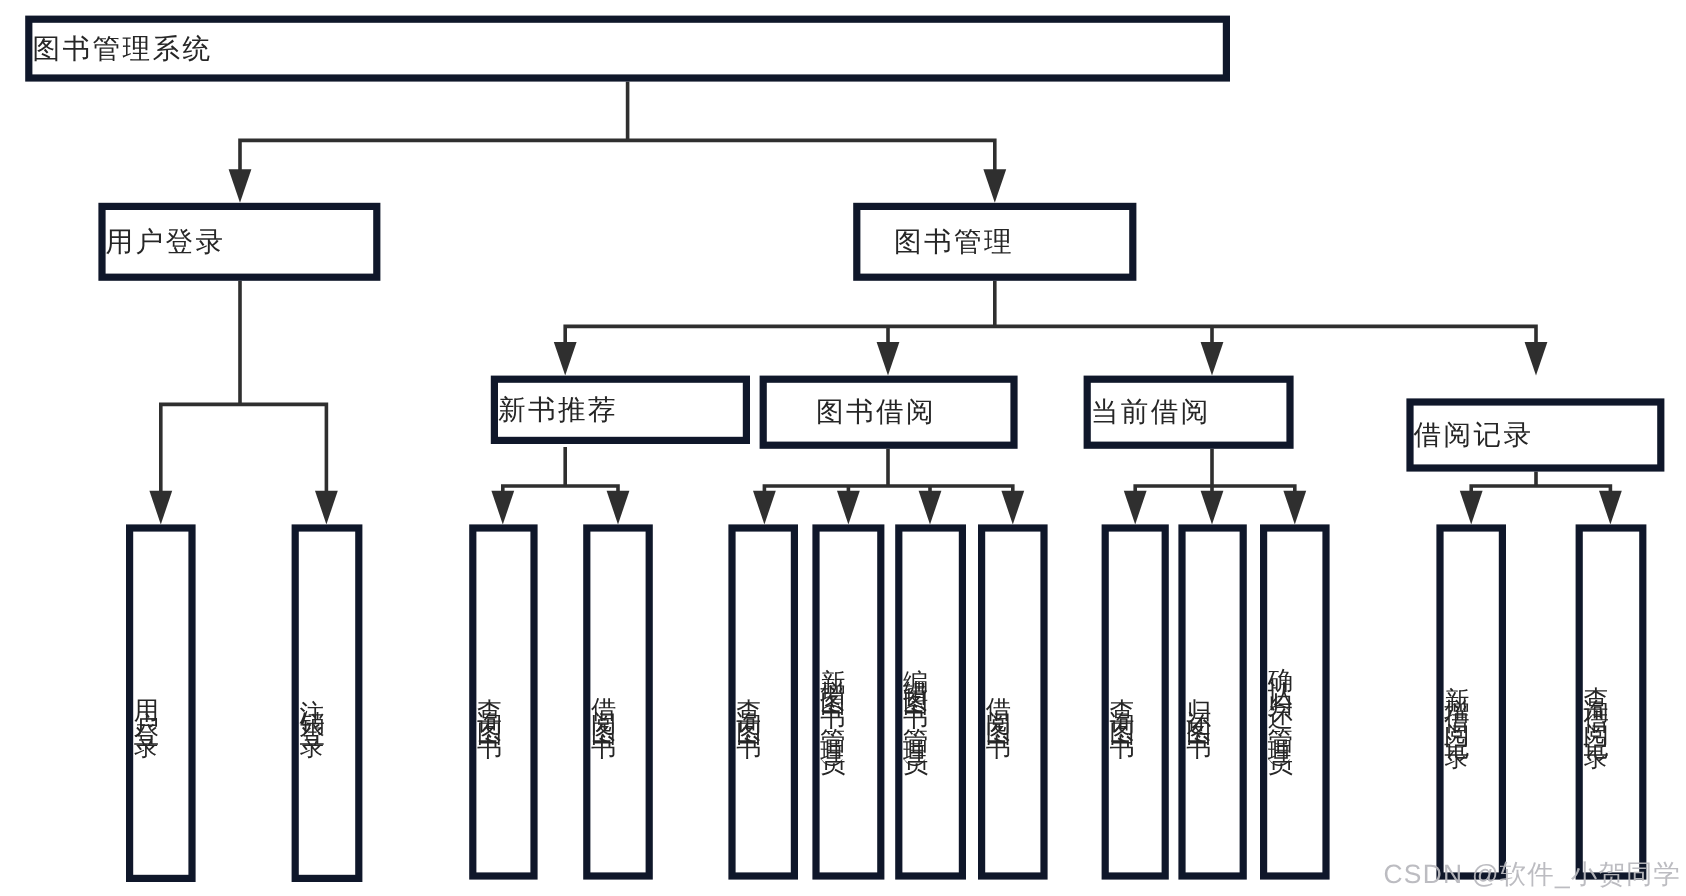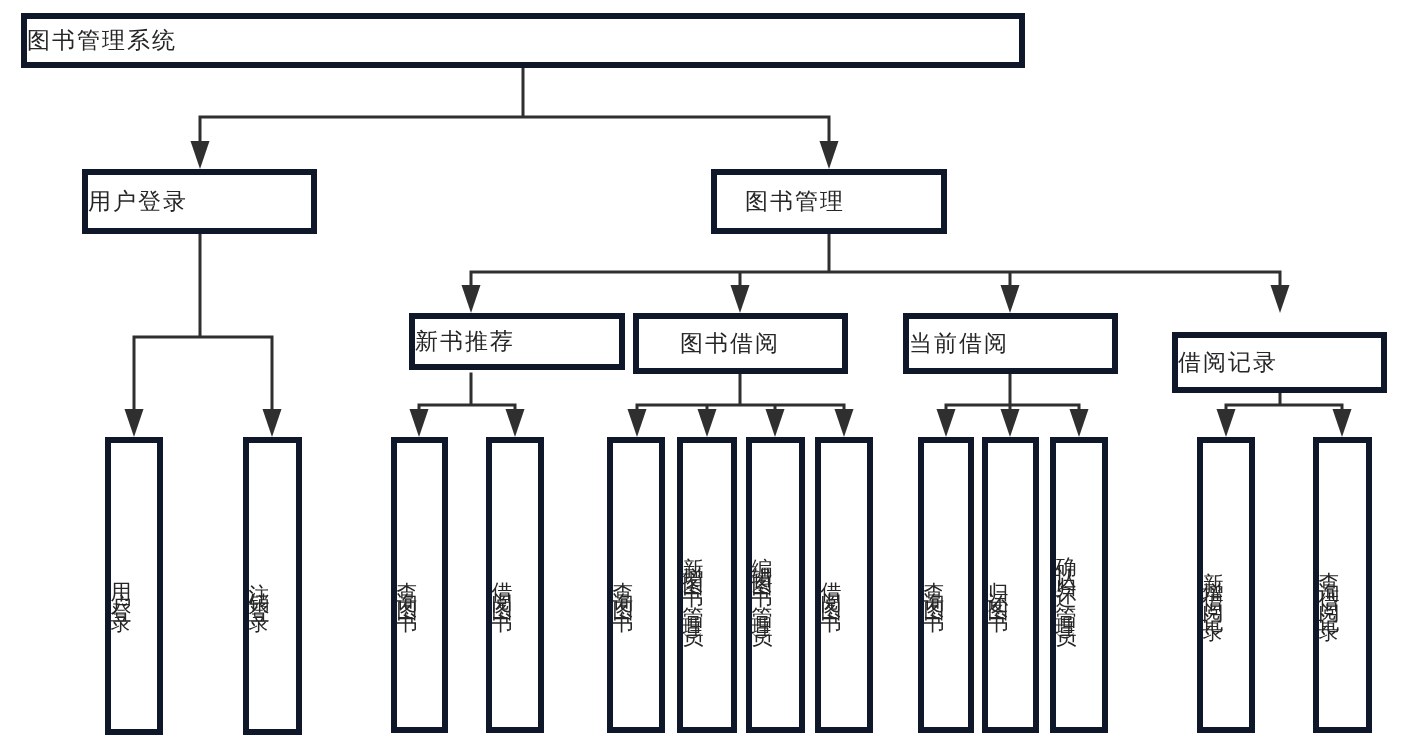--- a/index.html
+++ b/index.html
@@ -105,21 +105,21 @@
   <div class="node hbox" style="left:711px; top:169px; width:236px; height:65px;padding-left:28px;">
     <span class="label">图书管理</span>
   </div>
 
   <div class="node hbox" style="left:373px; top:313px; width:216px; height:57px;margin-left:36px;">
     <span class="label">新书推荐</span>
   </div>
   <div class="node hbox" style="left:633px; top:313px; width:215px; height:61px;padding-left:41px;">
     <span class="label">图书借阅</span>
   </div>
-  <div class="node hbox" style="left:903px; top:313px; width:215px; height:61px;">
+  <div class="node hbox" style="left:903px; top:313px; width:175px; height:61px;">
     <span class="label">当前借阅</span>
   </div>
   <div class="node hbox" style="left:1172px; top:313px; width:215px; height:61px;margin-top:19px;">
     <span class="label">借阅记录</span>
   </div>
 
   <div class="node vbox" style="left:105px; top:437px; width:58px; height:298px;">
     <span class="label">用户登录</span>
   </div>
   <div class="node vbox" style="left:243px; top:437px; width:59px; height:298px;">
@@ -156,14 +156,15 @@
     <span class="label">确认归还（管理员）</span>
   </div>
 
   <div class="node vbox" style="left:1197px; top:437px; width:58px; height:296px;">
     <span class="label">新增借阅记录</span>
   </div>
   <div class="node vbox" style="left:1313px; top:437px; width:59px; height:296px;">
     <span class="label">查询借阅记录</span>
   </div>
 
+  <div class="watermark">CSDN @软件_小贺同学</div>
 
 </div>
 
 </body></html>

